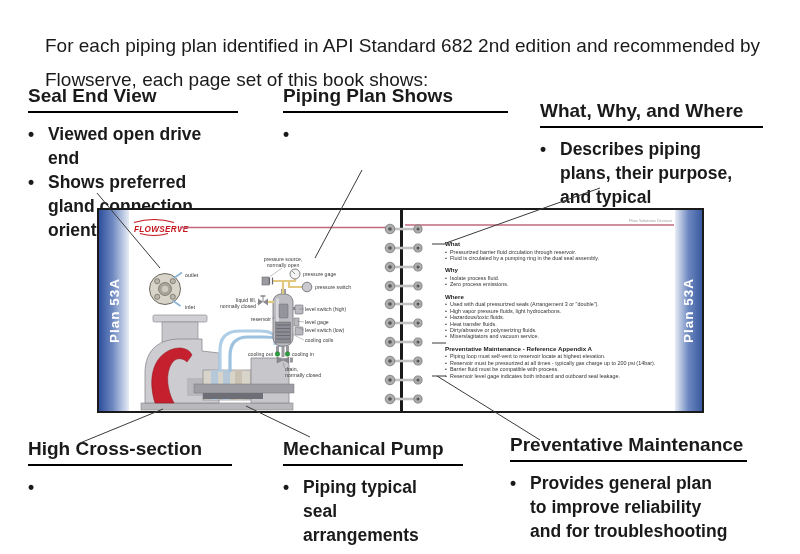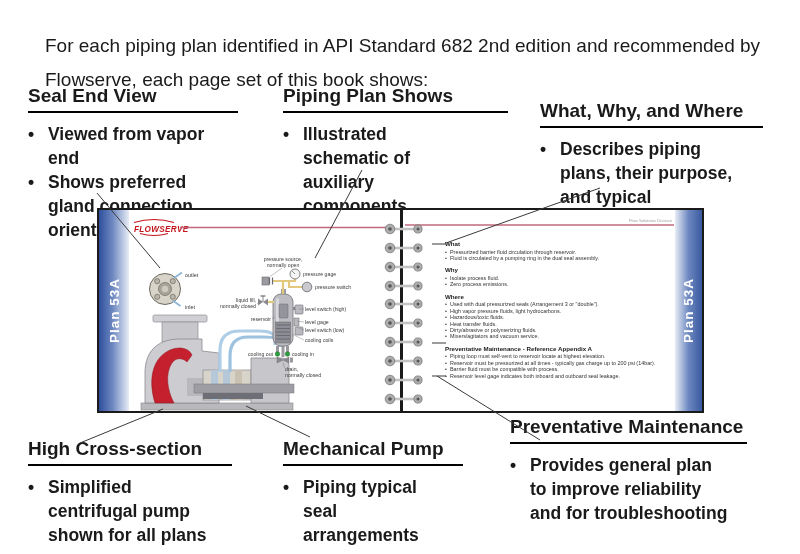--- a/index.html
+++ b/index.html
@@ -47,70 +47,68 @@
 <body>
 
 <p class="intro">For each piping plan identified in API Standard 682 2nd edition and recommended by Flowserve, each page set of this book shows:</p>
 
 <div class="callout" style="left:28px;top:85px;width:210px">
   <div class="callout-title">Seal End View</div>
   <ul class="callout-bullets" style="max-width:195px">
 
   <li>
         <span class="dot">•</span>
-        <span class="txt">Viewed from vapor end</span>
+        <span class="txt">Viewed open drive end</span>
       </li>
       <li>
         <span class="dot">•</span>
         <span class="txt">Shows preferred gland connection orientation</span>
       </li>
     </ul>
 </div>
 <div class="callout" style="left:283px;top:85px;width:225px">
   <div class="callout-title">Piping Plan Shows</div>
   <ul class="callout-bullets" style="max-width:188px">
 
   <li>
         <span class="dot">•</span>
-        <span class="txt">Illustrated schematic of auxiliary components</span>
       </li>
     </ul>
 </div>
 <div class="callout" style="left:540px;top:100px;width:223px">
   <div class="callout-title">What, Why, and Where</div>
   <ul class="callout-bullets" style="max-width:198px">
 
   <li>
         <span class="dot">•</span>
         <span class="txt">Describes piping plans, their purpose, and typical applications</span>
       </li>
     </ul>
 </div>
 
 <div class="callout" style="left:28px;top:438px;width:204px">
   <div class="callout-title">High Cross-section</div>
   <ul class="callout-bullets" style="max-width:185px">
 
   <li>
         <span class="dot">•</span>
-        <span class="txt">Simplified centrifugal pump shown for all plans</span>
       </li>
     </ul>
 </div>
 <div class="callout" style="left:283px;top:438px;width:180px">
   <div class="callout-title">Mechanical Pump</div>
   <ul class="callout-bullets" style="max-width:165px">
 
   <li>
         <span class="dot">•</span>
         <span class="txt">Piping typical seal arrangements</span>
       </li>
     </ul>
 </div>
-<div class="callout" style="left:510px;top:416px;width:237px">
+<div class="callout" style="left:510px;top:434px;width:237px">
   <div class="callout-title">Preventative Maintenance</div>
   <ul class="callout-bullets" style="max-width:220px">
 
   <li>
         <span class="dot">•</span>
         <span class="txt">Provides general plan to improve reliability and for troubleshooting</span>
       </li>
     </ul>
 </div>
 

